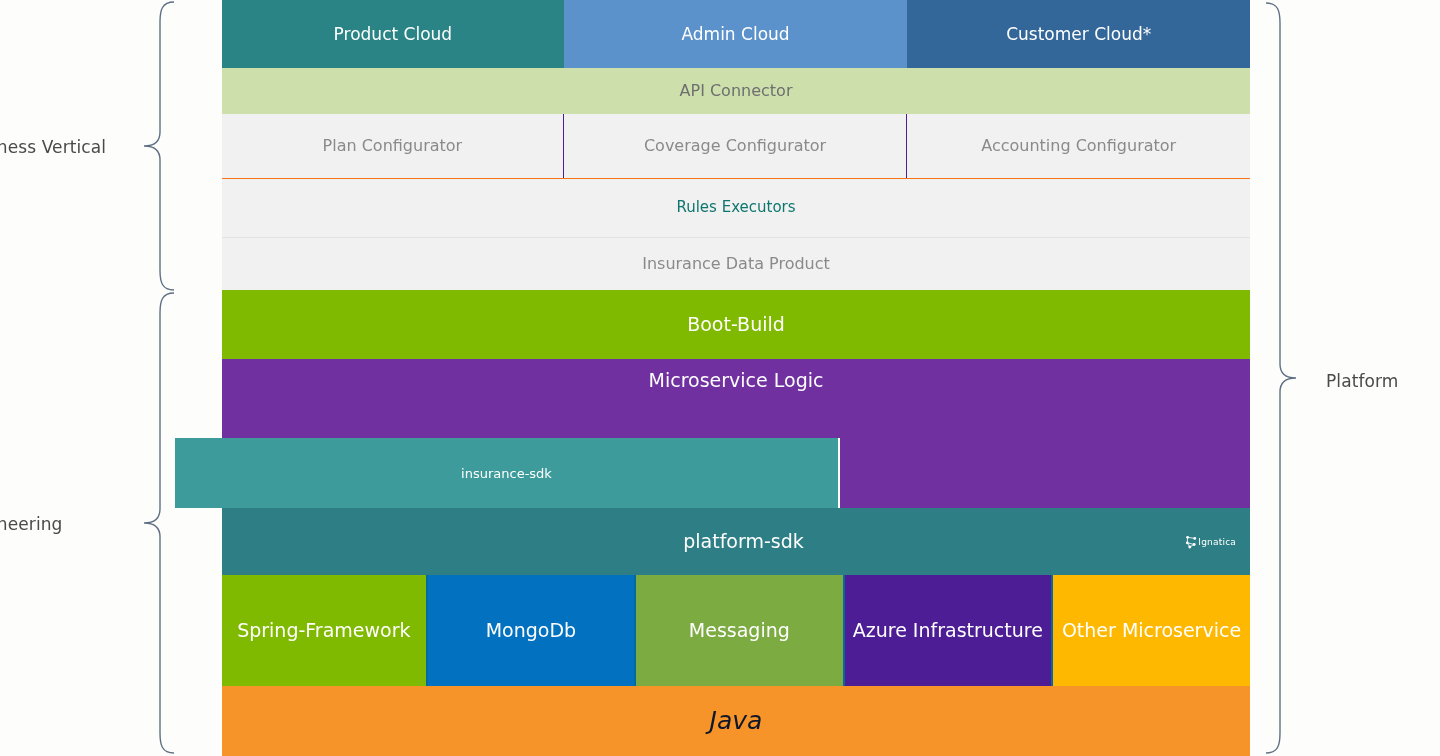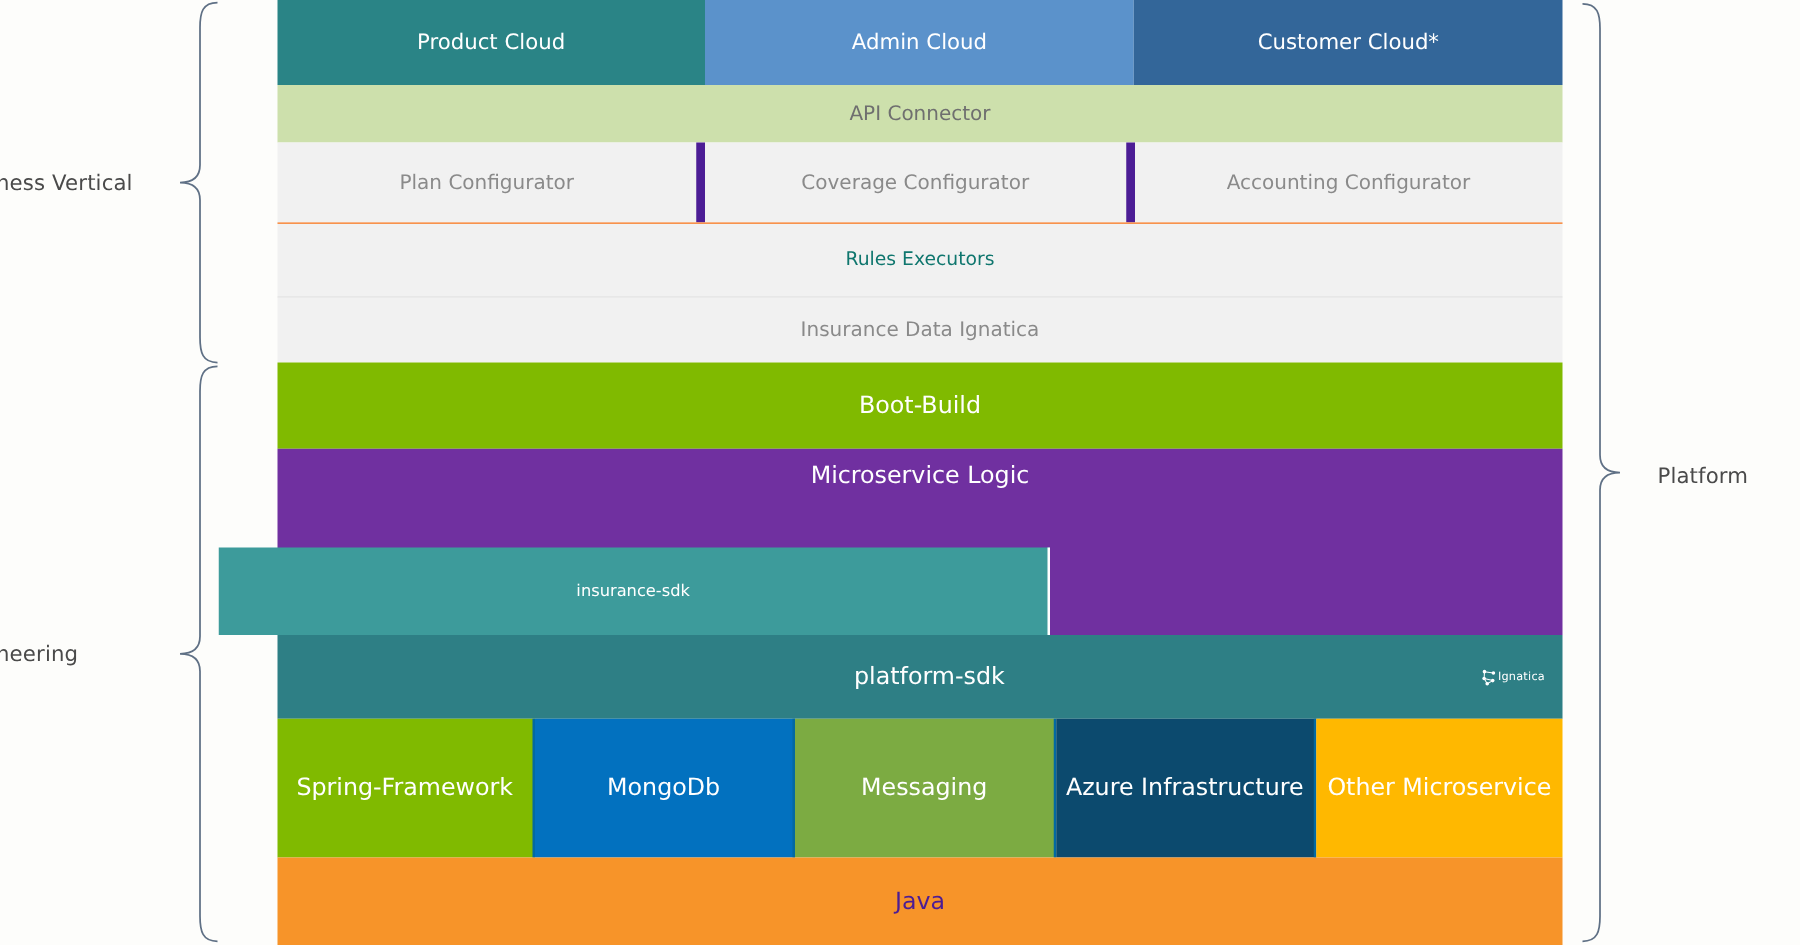--- a/index.html
+++ b/index.html
@@ -50,21 +50,21 @@
   #row-api { top: 68px; height: 46px; }
   #row-api .cell {
     width: 1080px; height: 46px;
     background: #cde0ac; color: #6f6f6f; font-size: 16px;
   }
 
   
   #row-config { top: 114px; height: 64px; }
   #row-config .cell {
     height: 64px; background: #f1f1f1; color: #8a8a8a; font-size: 16px;
-    border-right: 7px solid #4c1d95;
+    border-right: 1px solid #4c1d95;
   }
   #row-config .cell:last-child { border-right: none; }
   .c-plan { width: 359px; }
   .c-coverage { width: 361px; }
   .c-accounting { width: 360px; }
 
   
   #row-rules { top: 178px; height: 59px; }
   #row-rules .cell {
     width: 1080px; height: 59px; background: #f1f1f1;
@@ -131,28 +131,28 @@
   
   #row-deps { top: 575px; height: 111px; }
   #row-deps .cell {
     height: 111px; color: #ffffff; font-size: 19px;
     border-right: 2px solid #0369a1;
   }
   #row-deps .cell:last-child { border-right: none; }
   .c-spring { width: 216px; background: #80ba00; }
   .c-mongo  { width: 219px; background: #0271bf; }
   .c-msg    { width: 219px; background: #7cab42; }
-  .c-azure  { width: 219px; background: #0c4a6e; }
+  .c-azure  { width: 219px; background: #4c1d95; }
   .c-other  { width: 207px; background: #ffb800; }
 
   
   #row-java { top: 686px; height: 70px; }
   #row-java .cell {
     width: 1080px; height: 70px; background: #f79429;
-    color: #4c1d95; font-size: 19px;
+    color: #0f172a; font-size: 25px; font-style: italic;
   }
 </style>
 </head>
 <body>
 
 <div id="stage">
 
   <svg class="brace" style="left:140px; top:0px;" width="36" height="292" viewBox="0 0 36 292">
     <path d="M34 2 C 22 2, 20 10, 20 22 L20 132 C20 142, 14 146, 4 146 C14 146, 20 150, 20 160 L20 270 C20 282, 22 290, 34 290" fill="none" stroke="#5f7085" stroke-width="1.4"></path>
   </svg>
@@ -202,21 +202,21 @@
     </div>
 
     <div class="row" id="row-rules">
       <div class="cell">
         <span>Rules Executors</span>
       </div>
     </div>
 
     <div class="row" id="row-ido">
       <div class="cell">
-        <span>Insurance Data Ignatica</span>
+        <span>Insurance Data Product</span>
       </div>
     </div>
 
     <div class="row" id="row-boot">
       <div class="cell">
         <span>Boot-Build</span>
       </div>
     </div>
 
     <div class="row" id="row-micro">

